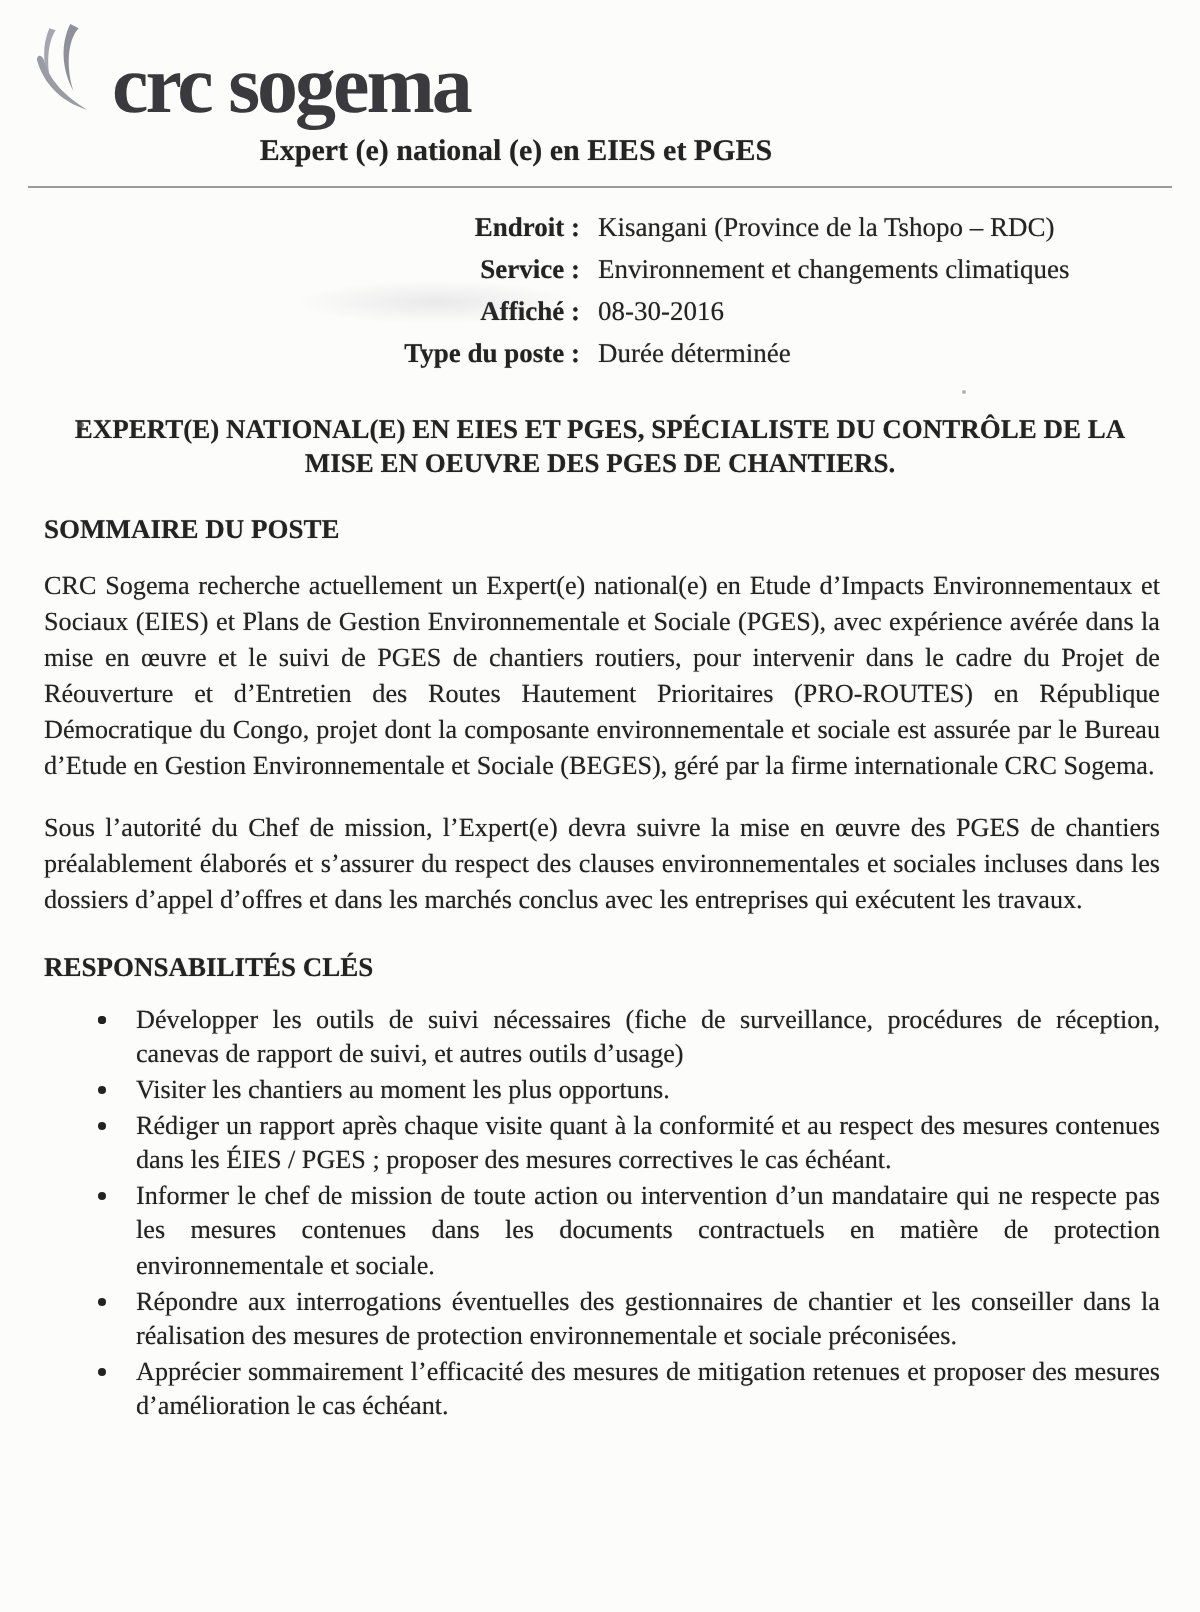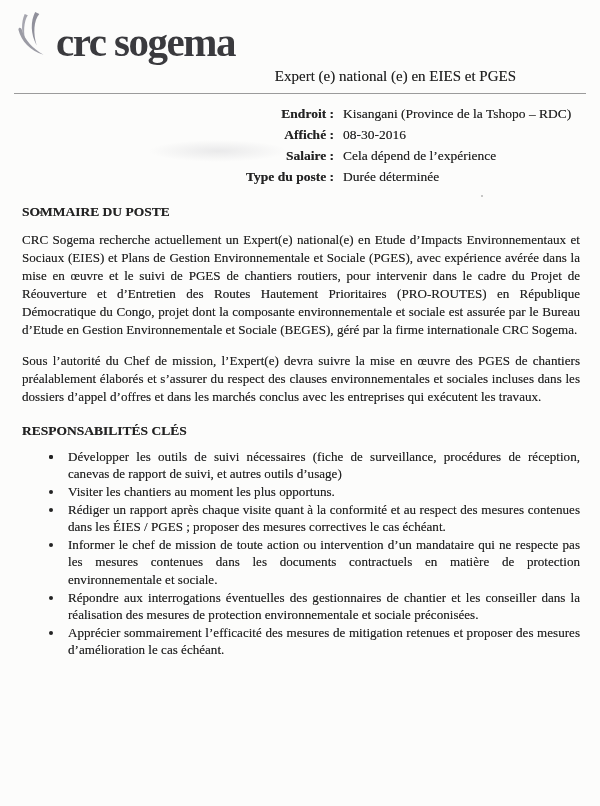--- a/index.html
+++ b/index.html
@@ -33,42 +33,41 @@
     font-family:Liberation Serif, serif;
     font-weight:bold;
     font-size:41px;
     letter-spacing:-1.5px;
     color:var(--logo_text);
     line-height:1.1;
     margin-top:12px;
     text-shadow:none;
   }
   .subtitle{
-    text-align:right;
+    text-align:center;
     padding-right:84px;
-    font-weight:normal;
+    font-weight:bold;
     font-size:15px;
     line-height:18px;
     margin-top:1px;
   }
   .rule{
     border:none;
     border-top:1px solid var(--rule);
     margin:8px 14px 0 14px;
     height:0;
   }
   
   .details{margin-top:9px;}
   .detail-row{
     display:grid;
     grid-template-columns:290px 1fr;
     column-gap:9px;
     font-size:13.5px;
     line-height:21px;
-    padding-left:44px;
   }
   .detail-label{text-align:right;font-weight:bold;}
   .detail-value{padding-right:10px;}
   
   .job-title{
     margin:19px 22px 0 22px;
     font-size:13.5px;
     font-weight:bold;
     text-align:center;
     line-height:17px;
@@ -138,33 +137,34 @@
     <div class="subtitle">Expert (e) national (e) en EIES et PGES</div>
     <hr class="rule">
   </header>
 
   <section class="details">
       <div class="detail-row">
       <span class="detail-label">Endroit :</span>
       <span class="detail-value">Kisangani (Province de la Tshopo – RDC)</span>
     </div>
       <div class="detail-row">
+      <span class="detail-label">Service :</span>
+      <span class="detail-value">Environnement et changements climatiques</span>
+    </div>
+      <div class="detail-row">
       <span class="detail-label">Affiché :</span>
       <span class="detail-value">08-30-2016</span>
     </div>
       <div class="detail-row">
-      <span class="detail-label">Salaire :</span>
-      <span class="detail-value">Cela dépend de l’expérience</span>
-    </div>
-      <div class="detail-row">
       <span class="detail-label">Type du poste :</span>
       <span class="detail-value">Durée déterminée</span>
     </div>
     </section>
 
+  <h1 class="job-title">EXPERT(E) NATIONAL(E) EN EIES ET PGES, SPÉCIALISTE DU CONTRÔLE DE LA MISE EN OEUVRE DES PGES DE CHANTIERS.</h1>
 
   <section>
     <h2 class="section-heading">SOMMAIRE DU POSTE</h2>
     <div>
         <p class="para">CRC Sogema recherche actuellement un Expert(e) national(e) en Etude d’Impacts Environnementaux et Sociaux (EIES) et Plans de Gestion Environnementale et Sociale (PGES), avec expérience avérée dans la mise en œuvre et le suivi de PGES de chantiers routiers, pour intervenir dans le cadre du Projet de Réouverture et d’Entretien des Routes Hautement Prioritaires (PRO-ROUTES) en République Démocratique du Congo, projet dont la composante environnementale et sociale est assurée par le Bureau d’Etude en Gestion Environnementale et Sociale (BEGES), géré par la firme internationale CRC Sogema.</p>
         <p class="para">Sous l’autorité du Chef de mission, l’Expert(e) devra suivre la mise en œuvre des PGES de chantiers préalablement élaborés et s’assurer du respect des clauses environnementales et sociales incluses dans les dossiers d’appel d’offres et dans les marchés conclus avec les entreprises qui exécutent les travaux.</p>
       </div>
   </section>
 
   <section>

